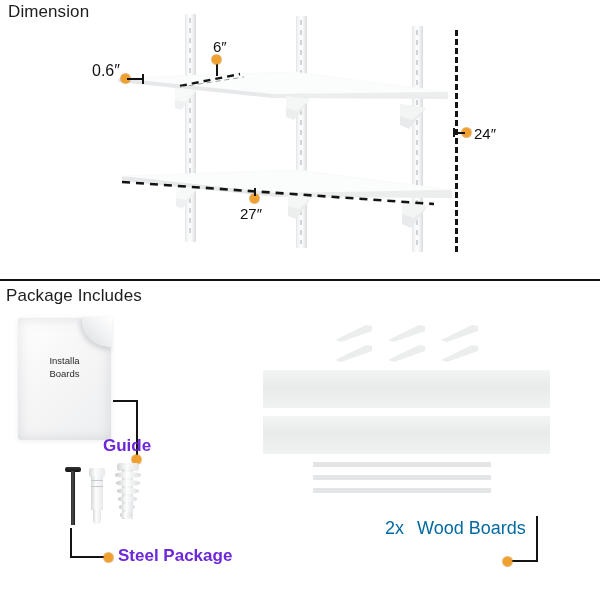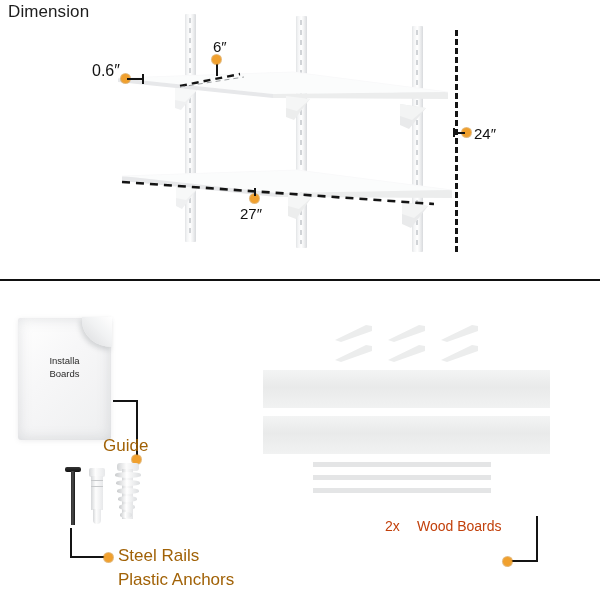--- a/index.html
+++ b/index.html
@@ -99,26 +99,27 @@
     font-size: 9.5px;
     line-height: 13px;
     color: #2a2a2a;
   }
   .manual-text span { display: block; }
 
   .connector { background: #141414; }
 
   .part-label {
     font-size: 17px;
-    color: #a16207;
+    color: #6d28d9;
     white-space: nowrap;
+    font-weight: bold;
   }
   .count-row {
-    font-size: 14px;
-    color: #c2410c;
+    font-size: 18px;
+    color: #0369a1;
     white-space: nowrap;
   }
   .count-row .n {
     display: inline-block;
     width: 32px;
   }
 
   
   .screw-shaft {
     background: linear-gradient(90deg, #2c2c2c 0%, #4a4a4a 45%, #171717 100%);
@@ -234,20 +235,21 @@
     </svg>
     <div class="abs dim-label" style="left:474px; top:125px;text-align:right;">24″</div>
 
     <div class="abs dim-dot" style="left:250px; top:194px;"></div>
     <div class="abs lead-line" style="left:254px; top:188px; width:2px; height:8px;"></div>
     <div class="abs dim-label" style="left:240px; top:205px;">27″</div>
   </div>
 
   <div class="abs section-title" id="title-dimension">Dimension</div>
   <div class="abs divider"></div>
+  <div class="abs section-title" id="title-package">Package Includes</div>
 
   <div class="abs" style="left:0; top:300px; width:600px; height:300px;">
 
     <div class="abs manual" style="left:18px; top:18px;">
       <div class="abs manual-curl"></div>
       <div class="abs manual-text">
         <span>Installa</span>
         <span>Boards</span>
       </div>
     </div>
@@ -277,22 +279,21 @@
       <div class="abs rib" style="left:3px; top:17px; width:24px; height:6px;"></div>
       <div class="abs rib" style="left:4px; top:25px; width:22px; height:6px;"></div>
       <div class="abs rib" style="left:5px; top:33px; width:19px; height:6px;"></div>
       <div class="abs rib" style="left:6px; top:41px; width:16px; height:6px;"></div>
       <div class="abs rib" style="left:7px; top:49px; width:12px; height:6px;"></div>
     </div>
 
     <div class="abs connector" style="left:70px; top:228px; width:2px; height:30px;"></div>
     <div class="abs connector" style="left:70px; top:256px; width:38px; height:2px;"></div>
     <div class="abs dim-dot" style="left:104px; top:253px;"></div>
-    <div class="abs part-label" style="left:118px; top:246px;">Steel Rails</div>
-    <div class="abs part-label" style="left:118px; top:270px;">Plastic Anchors</div>
+    <div class="abs part-label" style="left:118px; top:246px;">Steel Package</div>
 
     <svg class="abs" style="left:335px; top:25px;" width="40" height="18" viewBox="0 0 40 18">
       <polygon points="0,15 31,0 37,1 37,6 6,17" fill="#eceded"></polygon>
     </svg>
     <svg class="abs" style="left:388px; top:25px;" width="40" height="18" viewBox="0 0 40 18">
       <polygon points="0,15 31,0 37,1 37,6 6,17" fill="#eceded"></polygon>
     </svg>
     <svg class="abs" style="left:441px; top:25px;" width="40" height="18" viewBox="0 0 40 18">
       <polygon points="0,15 31,0 37,1 37,6 6,17" fill="#eceded"></polygon>
     </svg>

